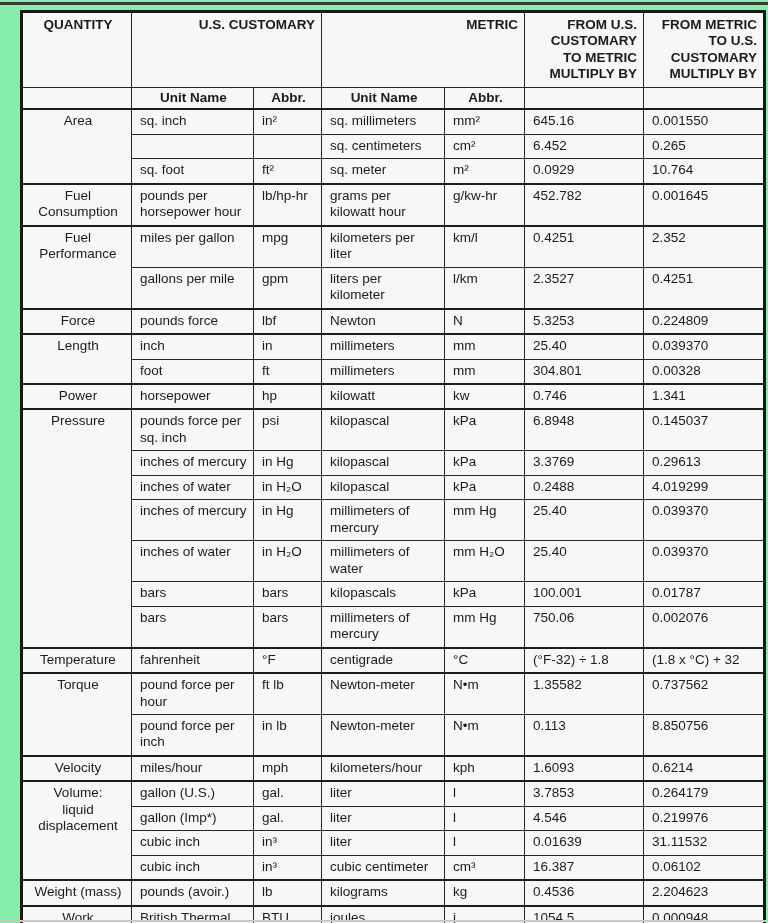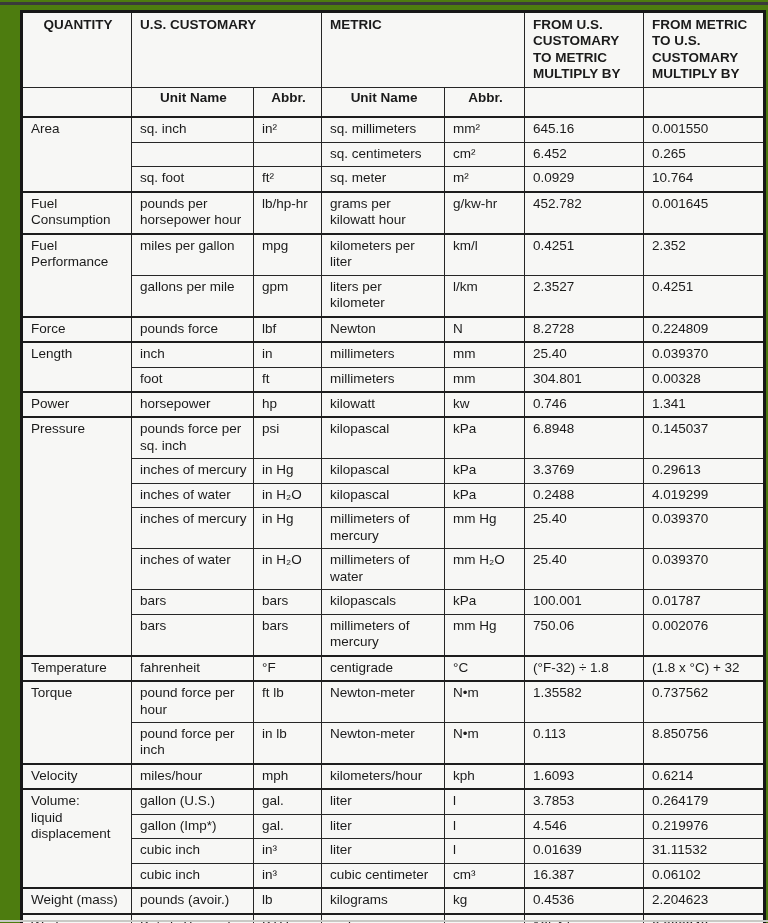--- a/index.html
+++ b/index.html
@@ -6,21 +6,21 @@
     margin: 0;
     padding: 0;
     background: #f3f3f1;
     font-family: "Liberation Sans", "DejaVu Sans", sans-serif;
     color: #1b1b1b;
   }
   .page {
     position: relative;
     width: 768px;
     height: 923px;
-    background: #4d7c0f;
+    background: #86efac;
     overflow: hidden;
   }
   .page-topline {
     position: absolute;
     top: 2px; left: 0;
     width: 768px;
     height: 3px;
     background: #3a3a3a;
   }
   .page-bottomline {
@@ -43,36 +43,37 @@
   .conv th, .conv td {
     border: 1.5px solid #262626;
     vertical-align: top;
     font-size: 13.5px;
     line-height: 1.22;
     padding: 3px 6px 4px 8px;
     overflow: hidden;
   }
   .conv thead th {
     font-weight: bold;
-    text-align: left;
+    text-align: right;
     white-space: pre-line;
   }
   .conv thead tr.main-head th {
     height: 52px;
     padding-top: 4px;
   }
   .conv thead th.center { text-align: center; }
   .conv thead tr.sub-head th {
     height: 15px;
     text-align: center;
     padding-top: 2px;
-    padding-bottom: 10px;
+    padding-bottom: 2px;
   }
   .conv td.qty {
     white-space: pre-line;
+    text-align: center;
   }
   .conv tr.group-start td {
     border-top: 2.5px solid #1d1d1d;
   }
   .conv td { background: transparent; }
 </style>
 </head>
 <body>
 
 <div class="page">
@@ -165,21 +166,21 @@
           <td>l/km</td>
           <td>2.3527</td>
           <td>0.4251</td>
         </tr>
         <tr class="group-start">
           <td class="qty" rowspan="1">Force</td>
           <td>pounds force</td>
           <td>lbf</td>
           <td>Newton</td>
           <td>N</td>
-          <td>8.2728</td>
+          <td>5.3253</td>
           <td>0.224809</td>
         </tr>
         <tr class="group-start">
           <td class="qty" rowspan="2">Length</td>
           <td>inch</td>
           <td>in</td>
           <td>millimeters</td>
           <td>mm</td>
           <td>25.40</td>
           <td>0.039370</td>

